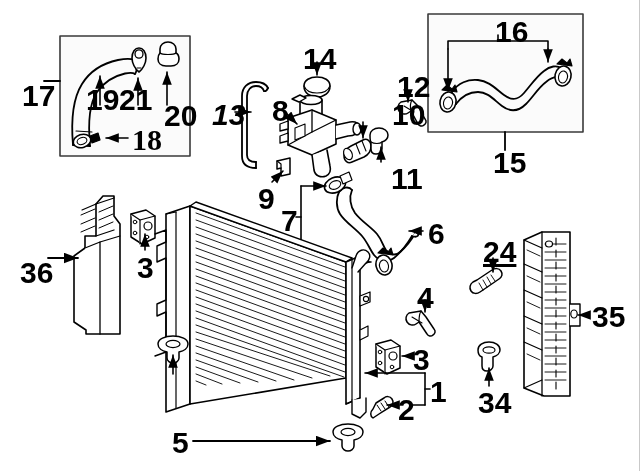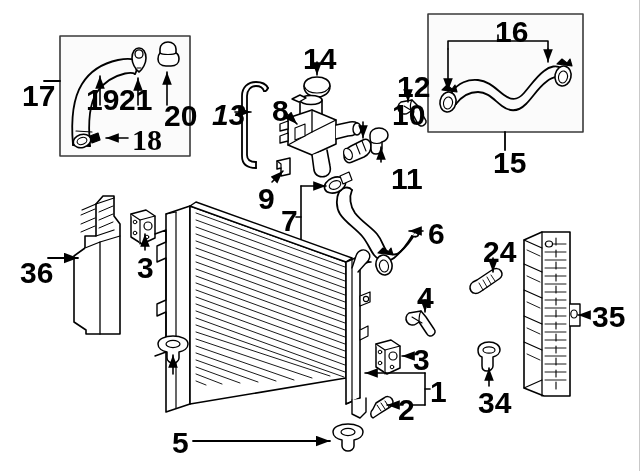--- a/index.html
+++ b/index.html
@@ -435,17 +435,17 @@
   <div class="lbl s30" style="left:137px;top:253px;">3</div>
   <div class="lbl s30" style="left:281px;top:206px;">7</div>
   <div class="lbl s30" style="left:428px;top:219px;">6</div>
 
   <div class="lbl s30" style="left:417px;top:283px;">4</div>
   <div class="lbl s30" style="left:413px;top:345px;">3</div>
   <div class="lbl s30" style="left:430px;top:377px;">1</div>
   <div class="lbl s30" style="left:398px;top:395px;">2</div>
   <div class="lbl s30" style="left:172px;top:428px;">5</div>
 
-  <div class="lbl s30" style="left:483px;top:237px;">24</div>
+  <div class="lbl s30" style="left:483px;top:237px;text-decoration:underline;">24</div>
   <div class="lbl s30" style="left:592px;top:302px;">35</div>
   <div class="lbl s30" style="left:478px;top:388px;">34</div>
 
 </div>
 
 </body></html>

